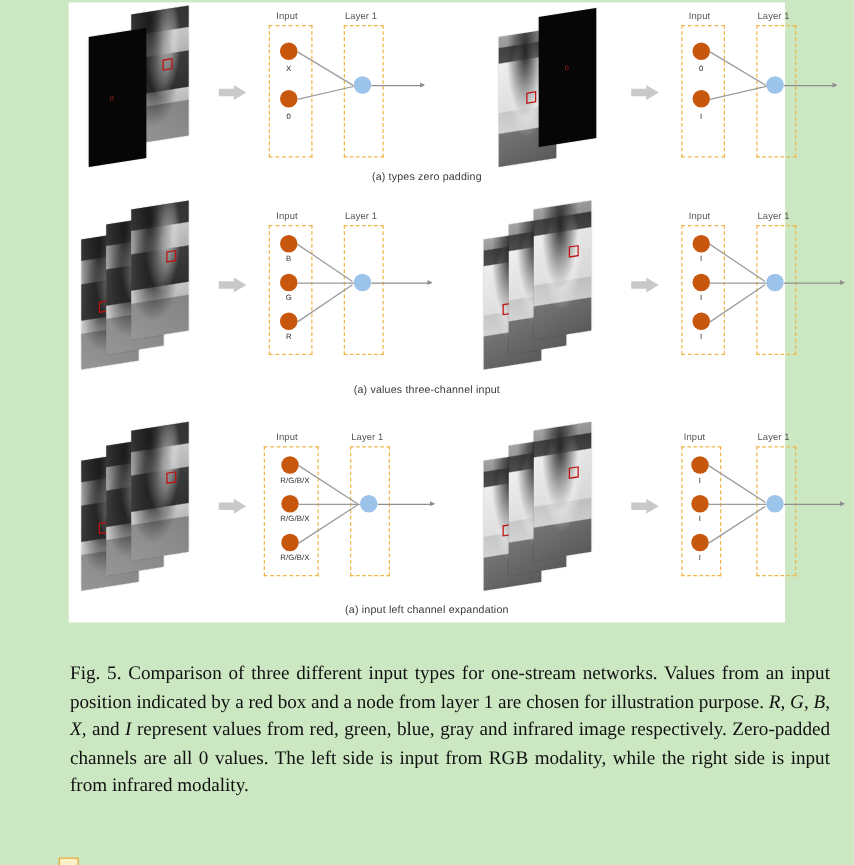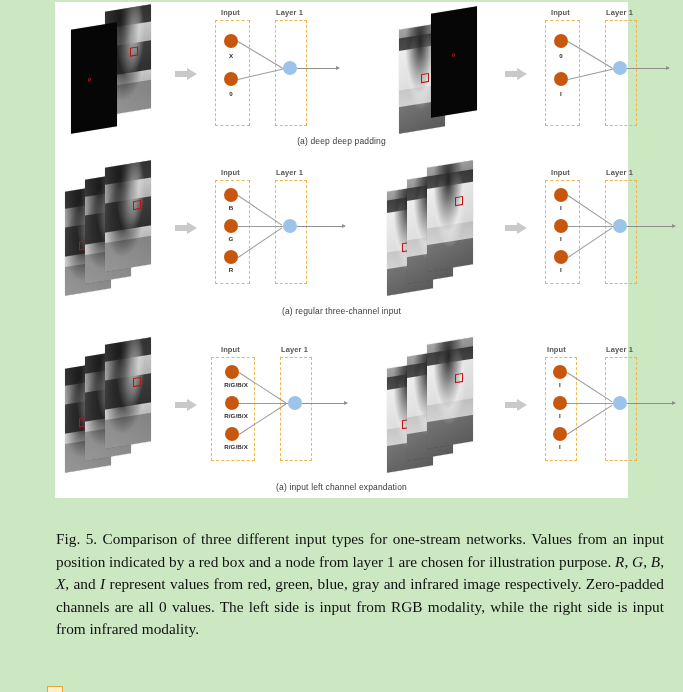--- a/index.html
+++ b/index.html
@@ -34,21 +34,20 @@
   }
   .fig-row.row-a { top: 0px; }
   .fig-row.row-b { top: 148px; }
   .fig-row.row-c { top: 325px; }
 
   .half {
     position: absolute;
     top: 0;
     width: 286px;
     height: 150px;
-    font-weight: bold;
   }
   .half.left  { left: 0px; }
   .half.right { left: 330px; }
 
   
   .stack {
     position: absolute;
     left: 8px;
     top: 6px;
     width: 98px;
@@ -311,21 +310,21 @@
         <span class="node-label" style="left:16px; top:86px; width:24px;">I</span>
 
         <div class="node blue" style="left:80px; top:57px;"></div>
 
         <div class="edge" style="left:35px; top:37px; width:52px; transform:rotate(31deg);"></div>
         <div class="edge" style="left:35px; top:75px; width:52px; transform:rotate(-13deg);"></div>
         <div class="outedge" style="left:94px; top:64px; width:42px;"></div>
       </div>
     </div>
 
-    <div class="sub-caption" style="top:134px;">(a) deep deep padding</div>
+    <div class="sub-caption" style="top:134px;">(a) types zero padding</div>
   </div>
 
   <div class="fig-row row-b">
 
     <div class="half left">
       <div class="stack">
         <div class="plane rgb" style="left:2px; top:32px; transform:skewY(-9deg);">
           <div class="redbox" style="left:14px; top:52px;"></div>
         </div>
         <div class="plane rgb" style="left:22px; top:20px; transform:skewY(-9deg);">
@@ -398,21 +397,21 @@
 
         <div class="node blue" style="left:80px; top:55px;"></div>
 
         <div class="edge" style="left:35px; top:31px; width:53px; transform:rotate(34deg);"></div>
         <div class="edge" style="left:35px; top:62px; width:46px;"></div>
         <div class="edge" style="left:35px; top:93px; width:53px; transform:rotate(-34deg);"></div>
         <div class="outedge" style="left:94px; top:62px; width:48px;"></div>
       </div>
     </div>
 
-    <div class="sub-caption" style="top:156px;">(a) regular three-channel input</div>
+    <div class="sub-caption" style="top:156px;">(a) values three-channel input</div>
   </div>
 
   <div class="fig-row row-c">
 
     <div class="half left">
       <div class="stack">
         <div class="plane rgb" style="left:2px; top:32px; transform:skewY(-9deg);">
           <div class="redbox" style="left:14px; top:52px;"></div>
         </div>
         <div class="plane rgb" style="left:22px; top:20px; transform:skewY(-9deg);">

